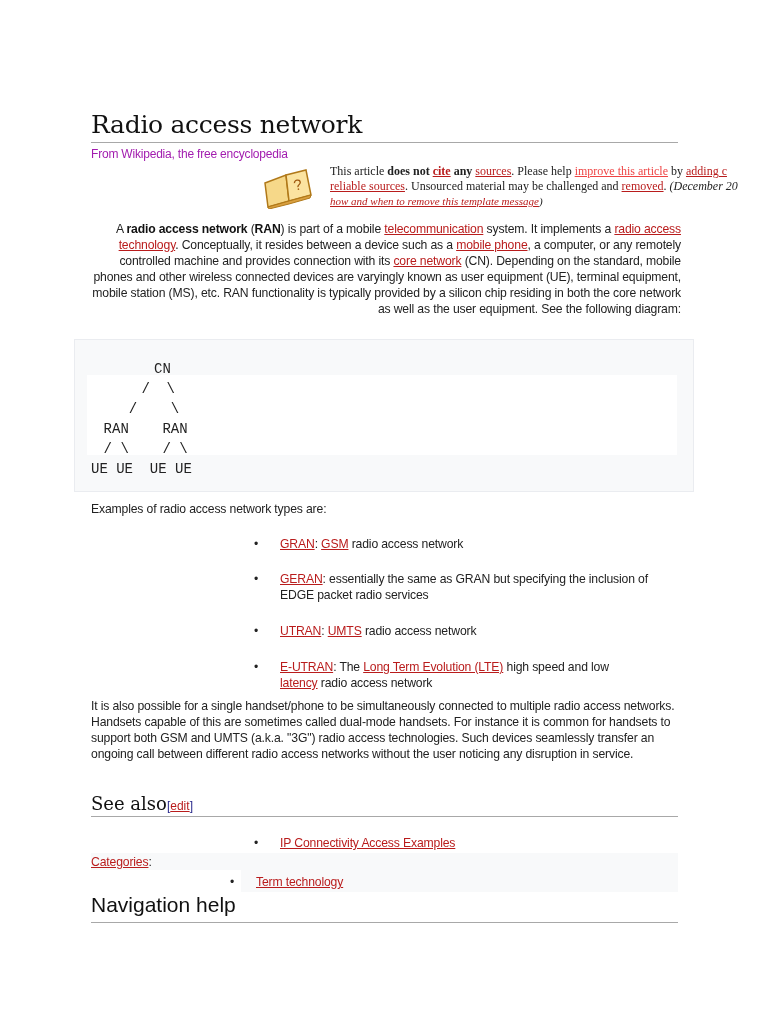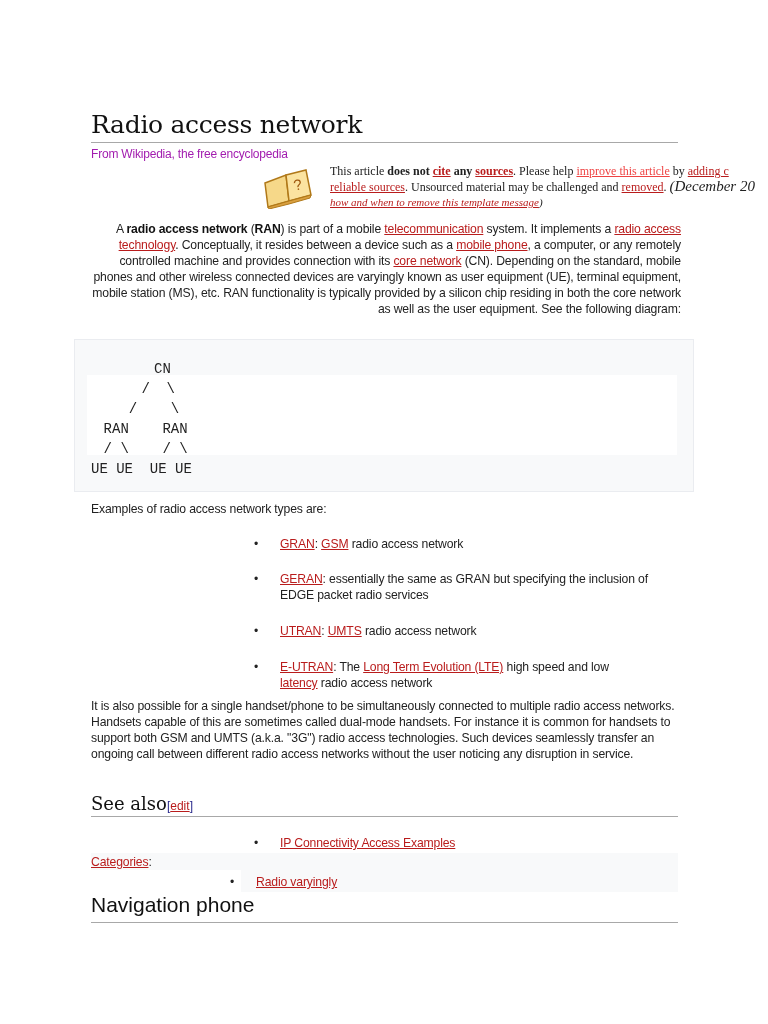--- a/index.html
+++ b/index.html
@@ -55,24 +55,24 @@
 
 <div class="abs ambox">
   <svg class="abs ambox-icon" viewBox="0 0 52 42">
     <path d="M3 16 L24 8 L27 34 L6 40 Z" fill="#f6d889" stroke="#b07818" stroke-width="1.5"></path>
     <path d="M24 8 L44 3 L49 28 L27 34 Z" fill="#fbe3a0" stroke="#b07818" stroke-width="1.5"></path>
     <path d="M6 40 L27 34 L49 28 L48 31 L27 37 L7 42 Z" fill="#d9a040" stroke="#b07818" stroke-width="1"></path>
     <text x="36" y="23" font-size="15" font-family="Liberation Sans, sans-serif" fill="#a05a10" text-anchor="middle" transform="rotate(-12 36 19)">?</text>
   </svg>
   <div class="abs ambox-text">
     <div>
-      <span>This article </span><b>does not</b><span> </span><a style="font-weight:bold">cite</a><span> </span><b>any</b><span> </span><a style="font-weight:bold">sources</a><span>. Please help </span><a class="visited">improve this article</a><span> by </span><a>adding c</a>
+      <span>This article </span><b>does not</b><span> </span><a style="font-weight:bold">cite</a><span> </span><b>any</b><span> </span><a style="font-weight:normal">sources</a><span>. Please help </span><a class="visited">improve this article</a><span> by </span><a>adding c</a>
     </div>
     <div>
-      <a>reliable sources</a><span>. Unsourced material may be challenged and </span><a>removed</a><span>. </span><i style="font-size:15px">(December 20</i>
+      <a>reliable sources</a><span>. Unsourced material may be challenged and </span><a>removed</a><span>. </span><i style="font-size:12px">(December 20</i>
     </div>
     <div class="line3">
       <a>how and when to remove this template message</a><span>)</span>
     </div>
   </div>
 </div>
 
 <div class="abs para" style="top:221px;text-align:right;">
   <span>A </span><b>radio access network</b><span> (</span><b>RAN</b><span>) is part of a mobile </span><a>telecommunication</a><span> system. It implements a </span><a>radio access technology</a><span>. Conceptually, it resides between a device such as a </span><a>mobile phone</a><span>, a computer, or any remotely controlled machine and provides connection with its </span><a>core network</a><span> (CN). Depending on the standard, mobile phones and other wireless connected devices are varyingly known as user equipment (UE), terminal equipment, mobile station (MS), etc. RAN functionality is typically provided by a silicon chip residing in both the core network as well as the user equipment. See the following diagram:</span>
 </div>
@@ -122,18 +122,18 @@
 </div>
 
 <div class="abs catbox"></div>
 <div class="abs catbox-white"></div>
 <div class="abs para" style="top:854px; width:auto;">
   <a>Categories</a><span>:</span>
 </div>
 <div class="abs list" style="left:230px; top:874px;">
   <div class="item" style="top:0;">
     <span class="bullet">•</span>
-    <span class="txt"><a>Radio varyingly</a></span>
+    <span class="txt"><a>Term technology</a></span>
   </div>
 </div>
 
-<div class="abs nav">Navigation phone</div>
+<div class="abs nav">Navigation help</div>
 <div class="abs nav-rule"></div>
 
 </body></html>

